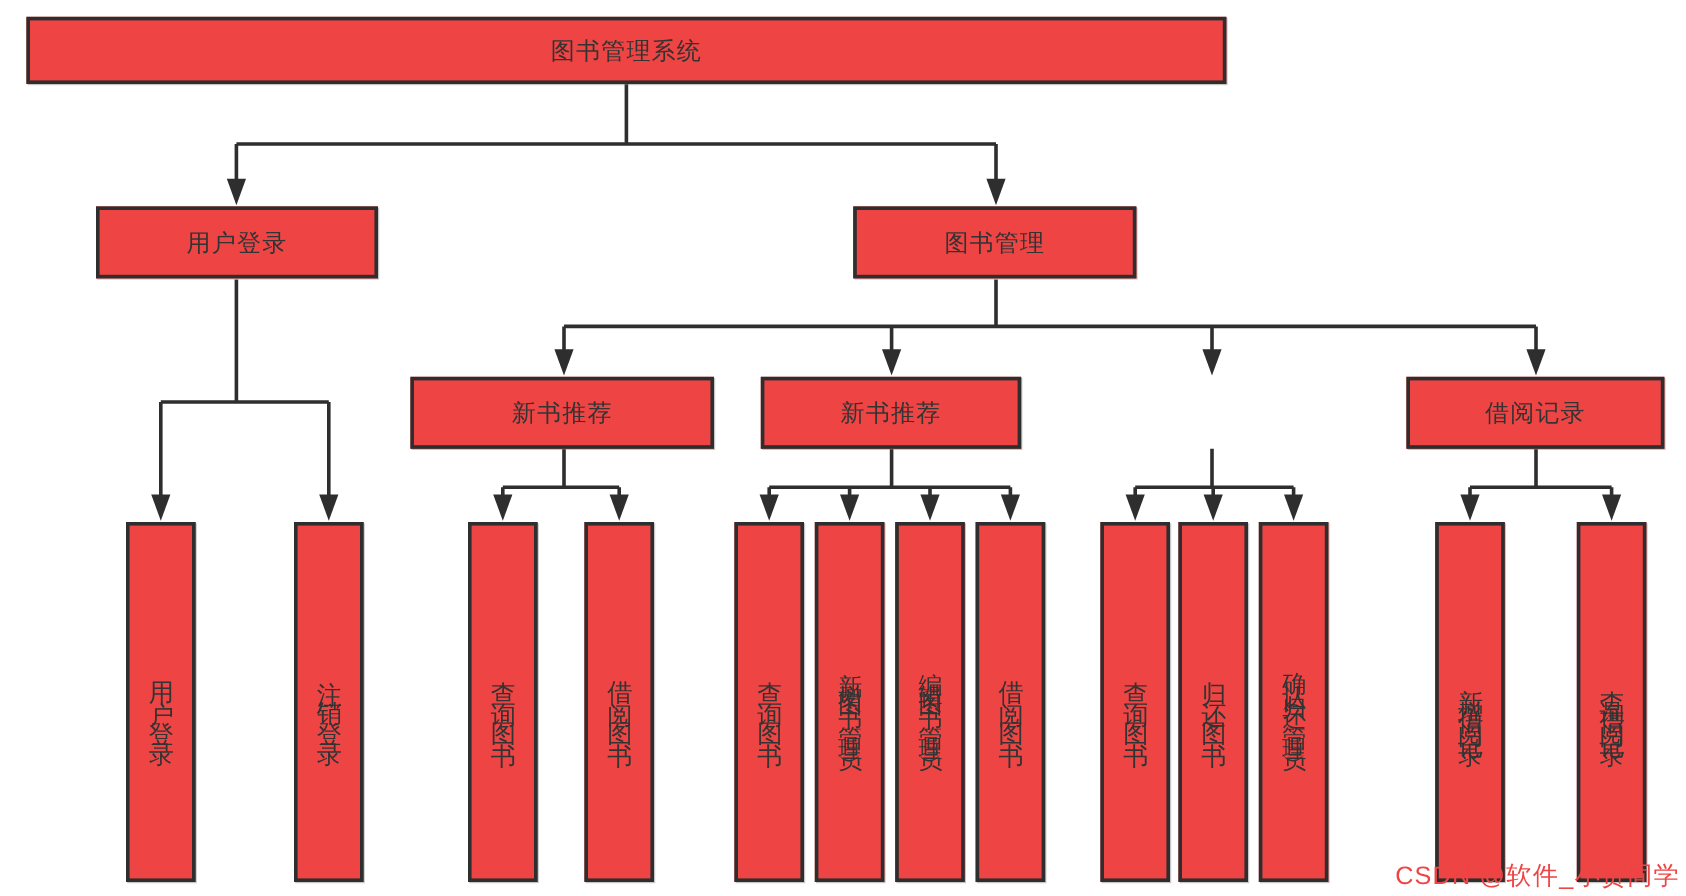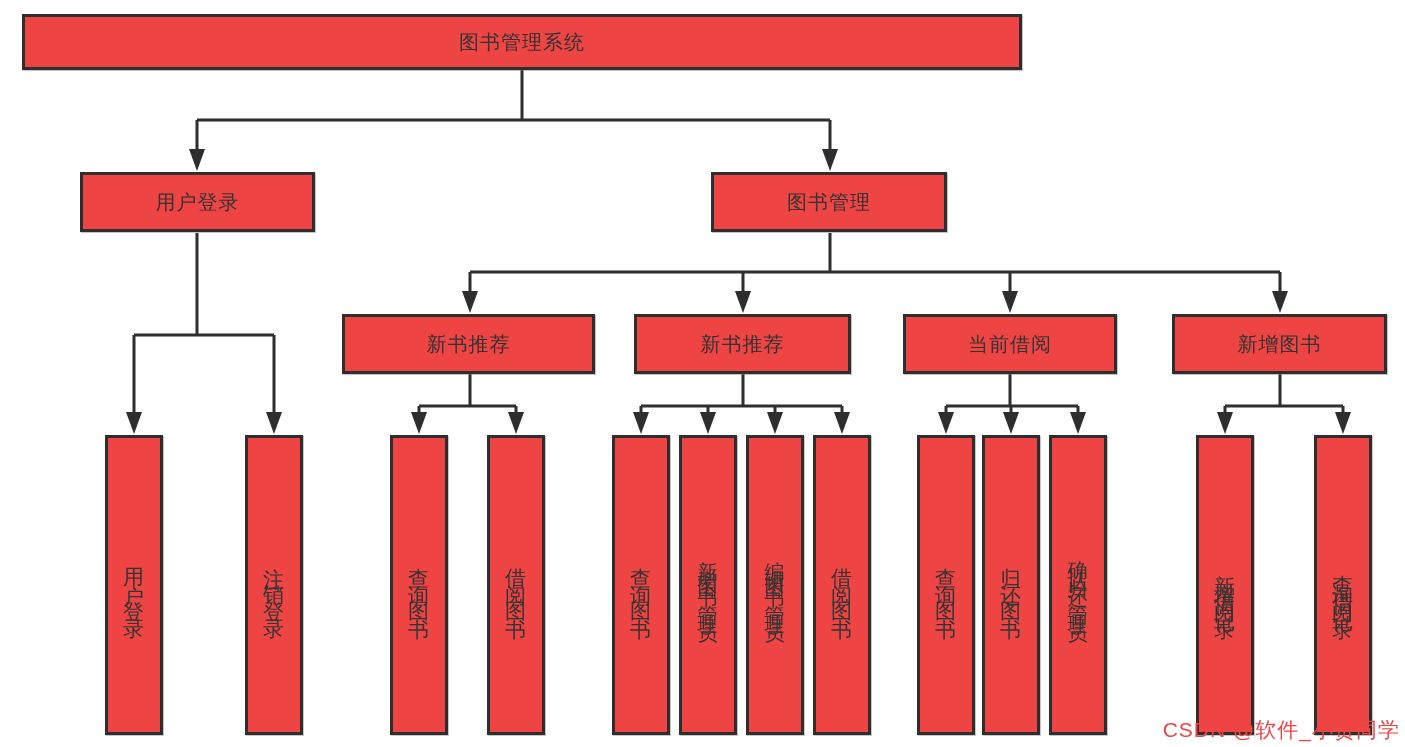--- a/index.html
+++ b/index.html
@@ -78,22 +78,21 @@
     </g>
   </svg>
 
   <div class="box n-root">图书管理系统</div>
 
   <div class="box n-login">用户登录</div>
   <div class="box n-mgmt">图书管理</div>
 
   <div class="box n-l3a">新书推荐</div>
   <div class="box n-l3b">新书推荐</div>
-  <div class="box n-l3c">当前借阅</div>
-  <div class="box n-l3d">新增图书</div>
+  <div class="box n-l3d">借阅记录</div>
 
   <div class="box leaf lf lf1">用户登录</div>
   <div class="box leaf lf lf2">注销登录</div>
 
   <div class="box leaf lf lf3">查询图书</div>
   <div class="box leaf lf lf4">借阅图书</div>
 
   <div class="box leaf lf lf5">查询图书</div>
   <div class="box leaf long lf lf6">新增图书（管理员）</div>
   <div class="box leaf long lf lf7">编辑图书（管理员）</div>

